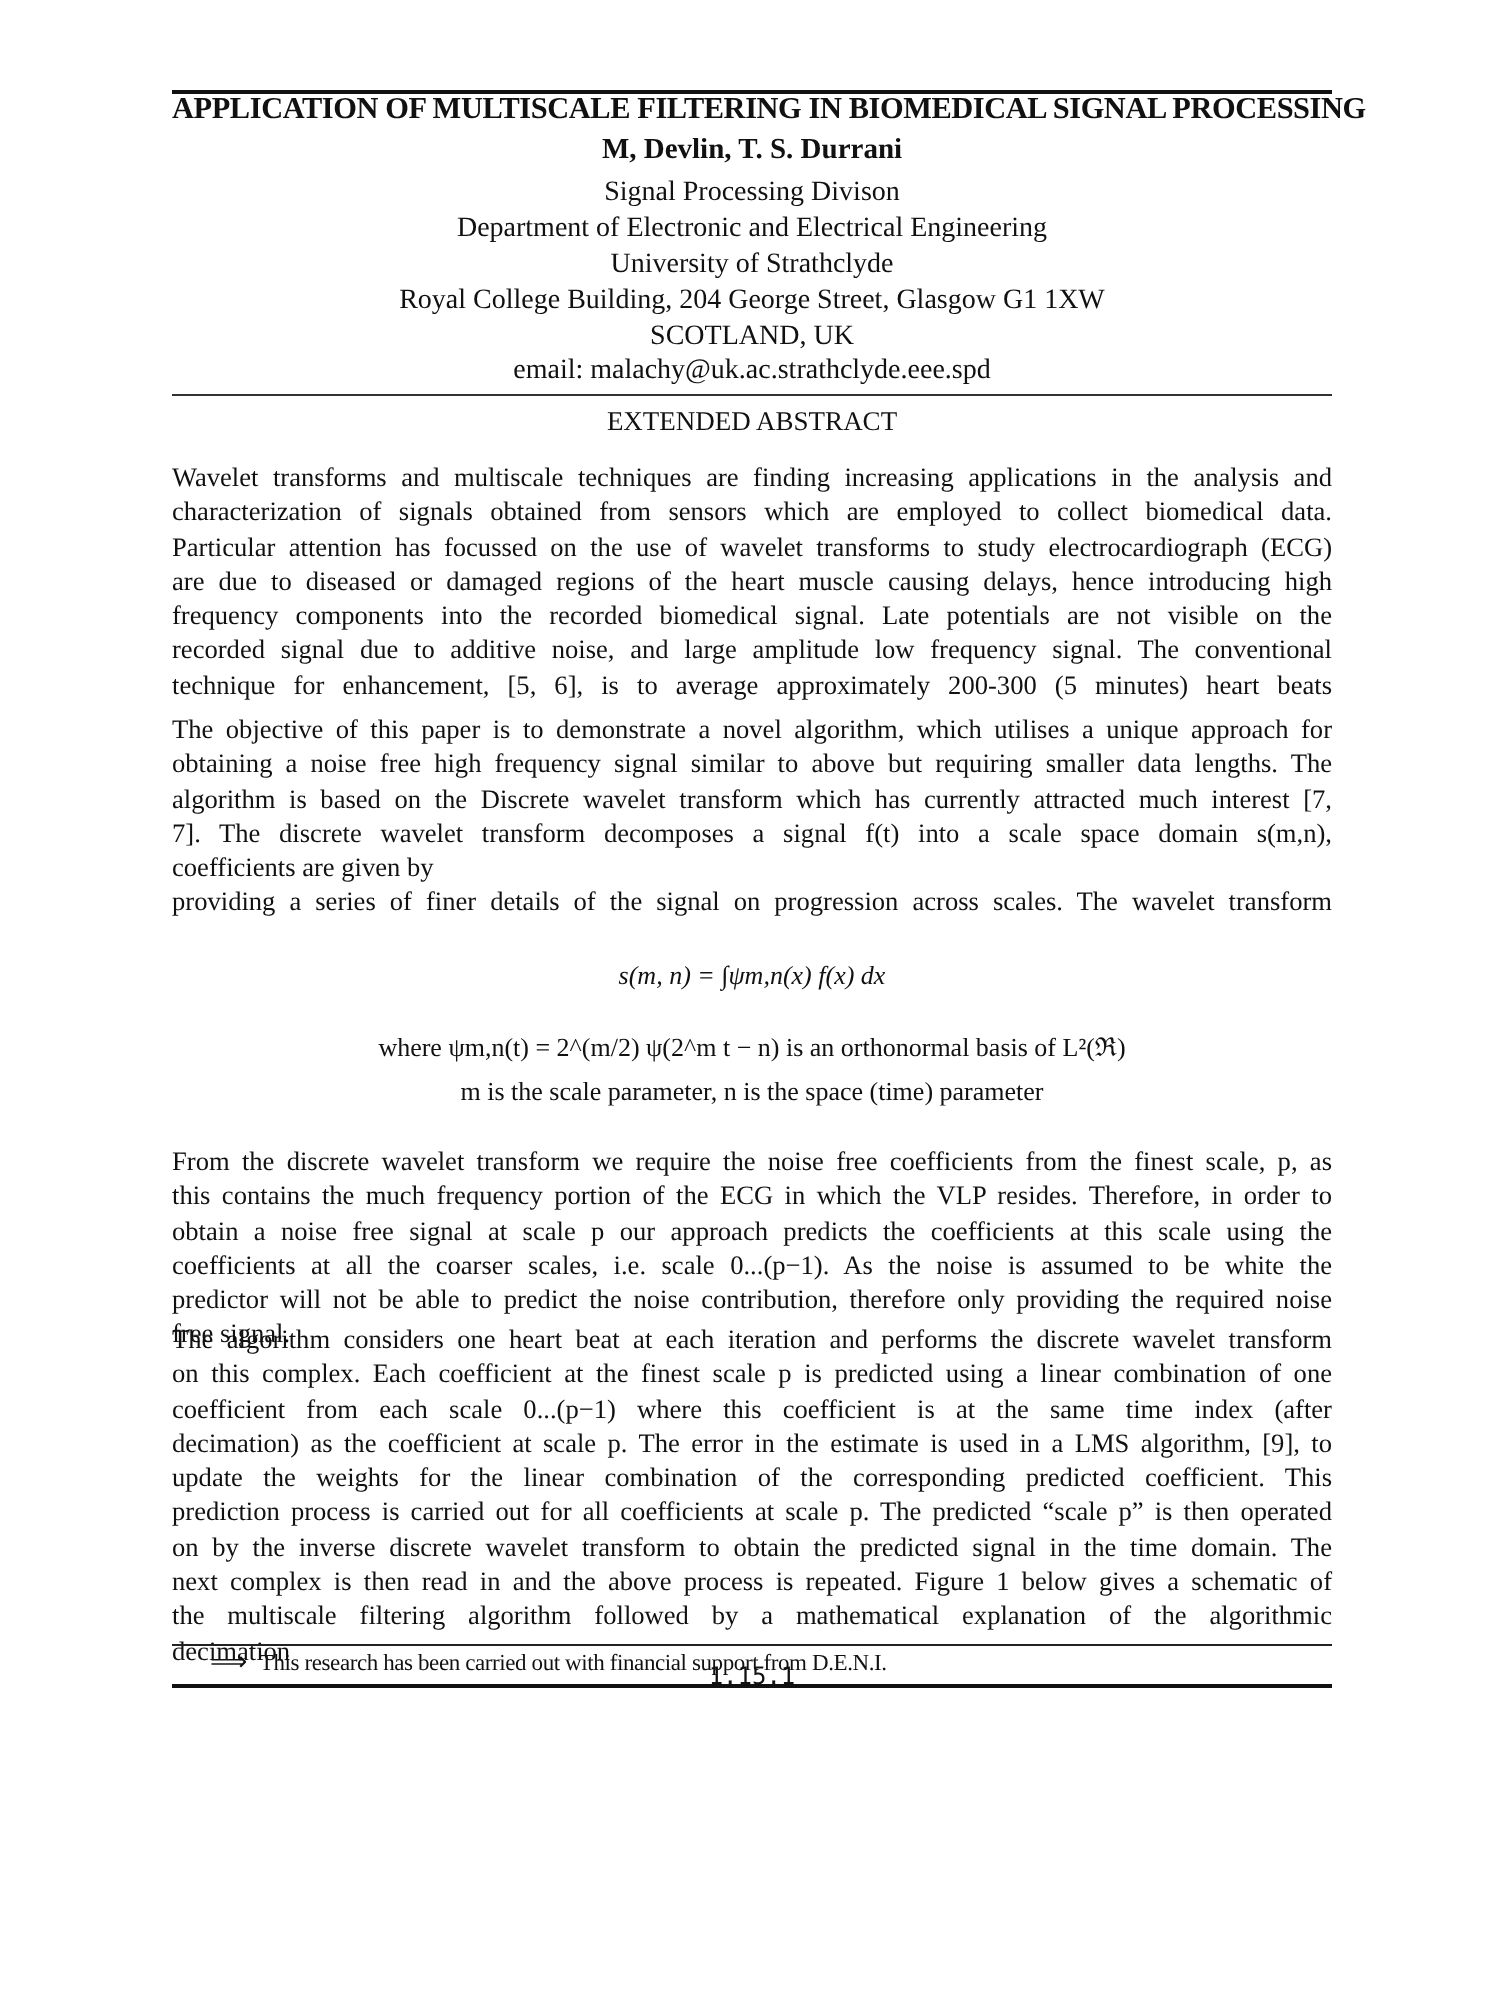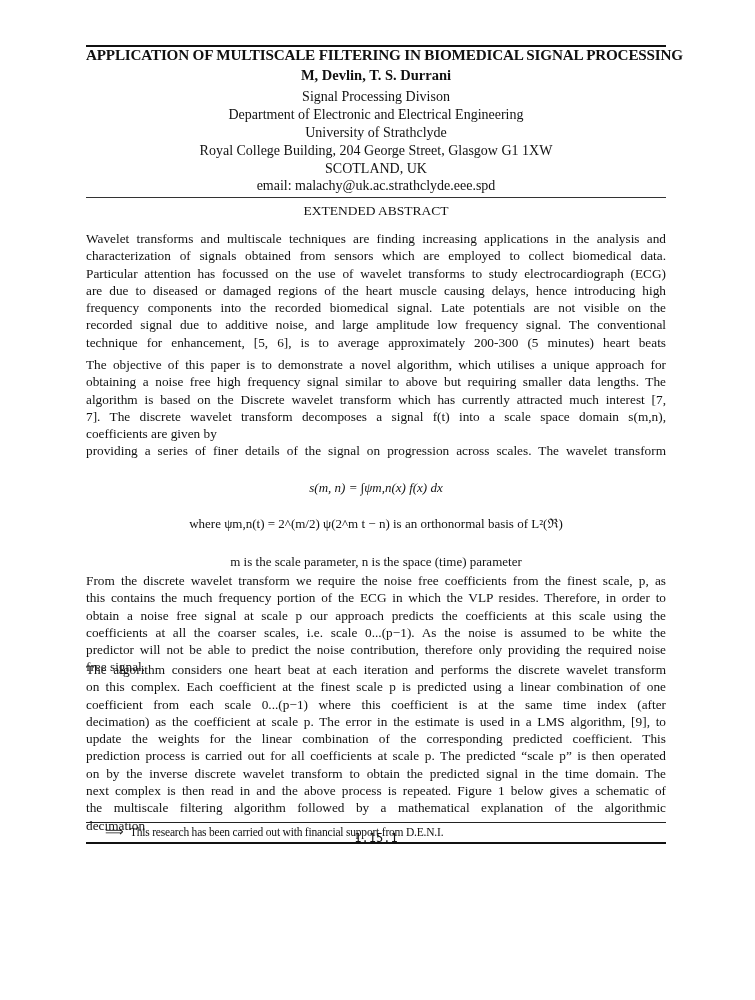--- a/index.html
+++ b/index.html
@@ -14,21 +14,21 @@
   .rule-mid { position: absolute; left: 86px; top: 197px; width: 580px; border-top: 1px solid #333; }
   .abs-head { top: 203px; font-size: 13.5px; }
   .para { position: absolute; left: 86px; width: 580px; font-size: 13.3px; line-height: 17.3px; text-align: justify; }
   .para .ln { display: block; text-align: justify; text-align-last: justify; white-space: nowrap; }
   .para .ln.last { text-align-last: left; }
   .p1 { top: 230px; }
   .p2 { top: 356px; }
   .eq { position: absolute; left: 86px; width: 580px; text-align: center; font-size: 13px; white-space: nowrap; }
   .eq1 { top: 480px; font-style: italic; }
   .eq2 { top: 514px; }
-  .eq3 { top: 554px; }
+  .eq3 { top: 538px; }
   .p3 { top: 572px; }
   .p4 { top: 661px; }
   .rule-foot1 { position: absolute; left: 86px; top: 822px; width: 580px; border-top: 1px solid #222; }
   .footnote { position: absolute; left: 105px; top: 824px; font-size: 11.5px; white-space: nowrap; letter-spacing: -0.2px; }
   .footnote .arrow { font-family: "DejaVu Sans", sans-serif; font-size: 13px; margin-right: 4px; }
   .rule-foot2 { position: absolute; left: 86px; top: 842px; width: 580px; border-top: 2.5px solid #111; }
   .pagenum { position: absolute; left: 86px; top: 831px; width: 580px; text-align: center;
              font-family: "DejaVu Sans Mono", "Liberation Mono", monospace; font-size: 12px; }
 </style>
 </head>

